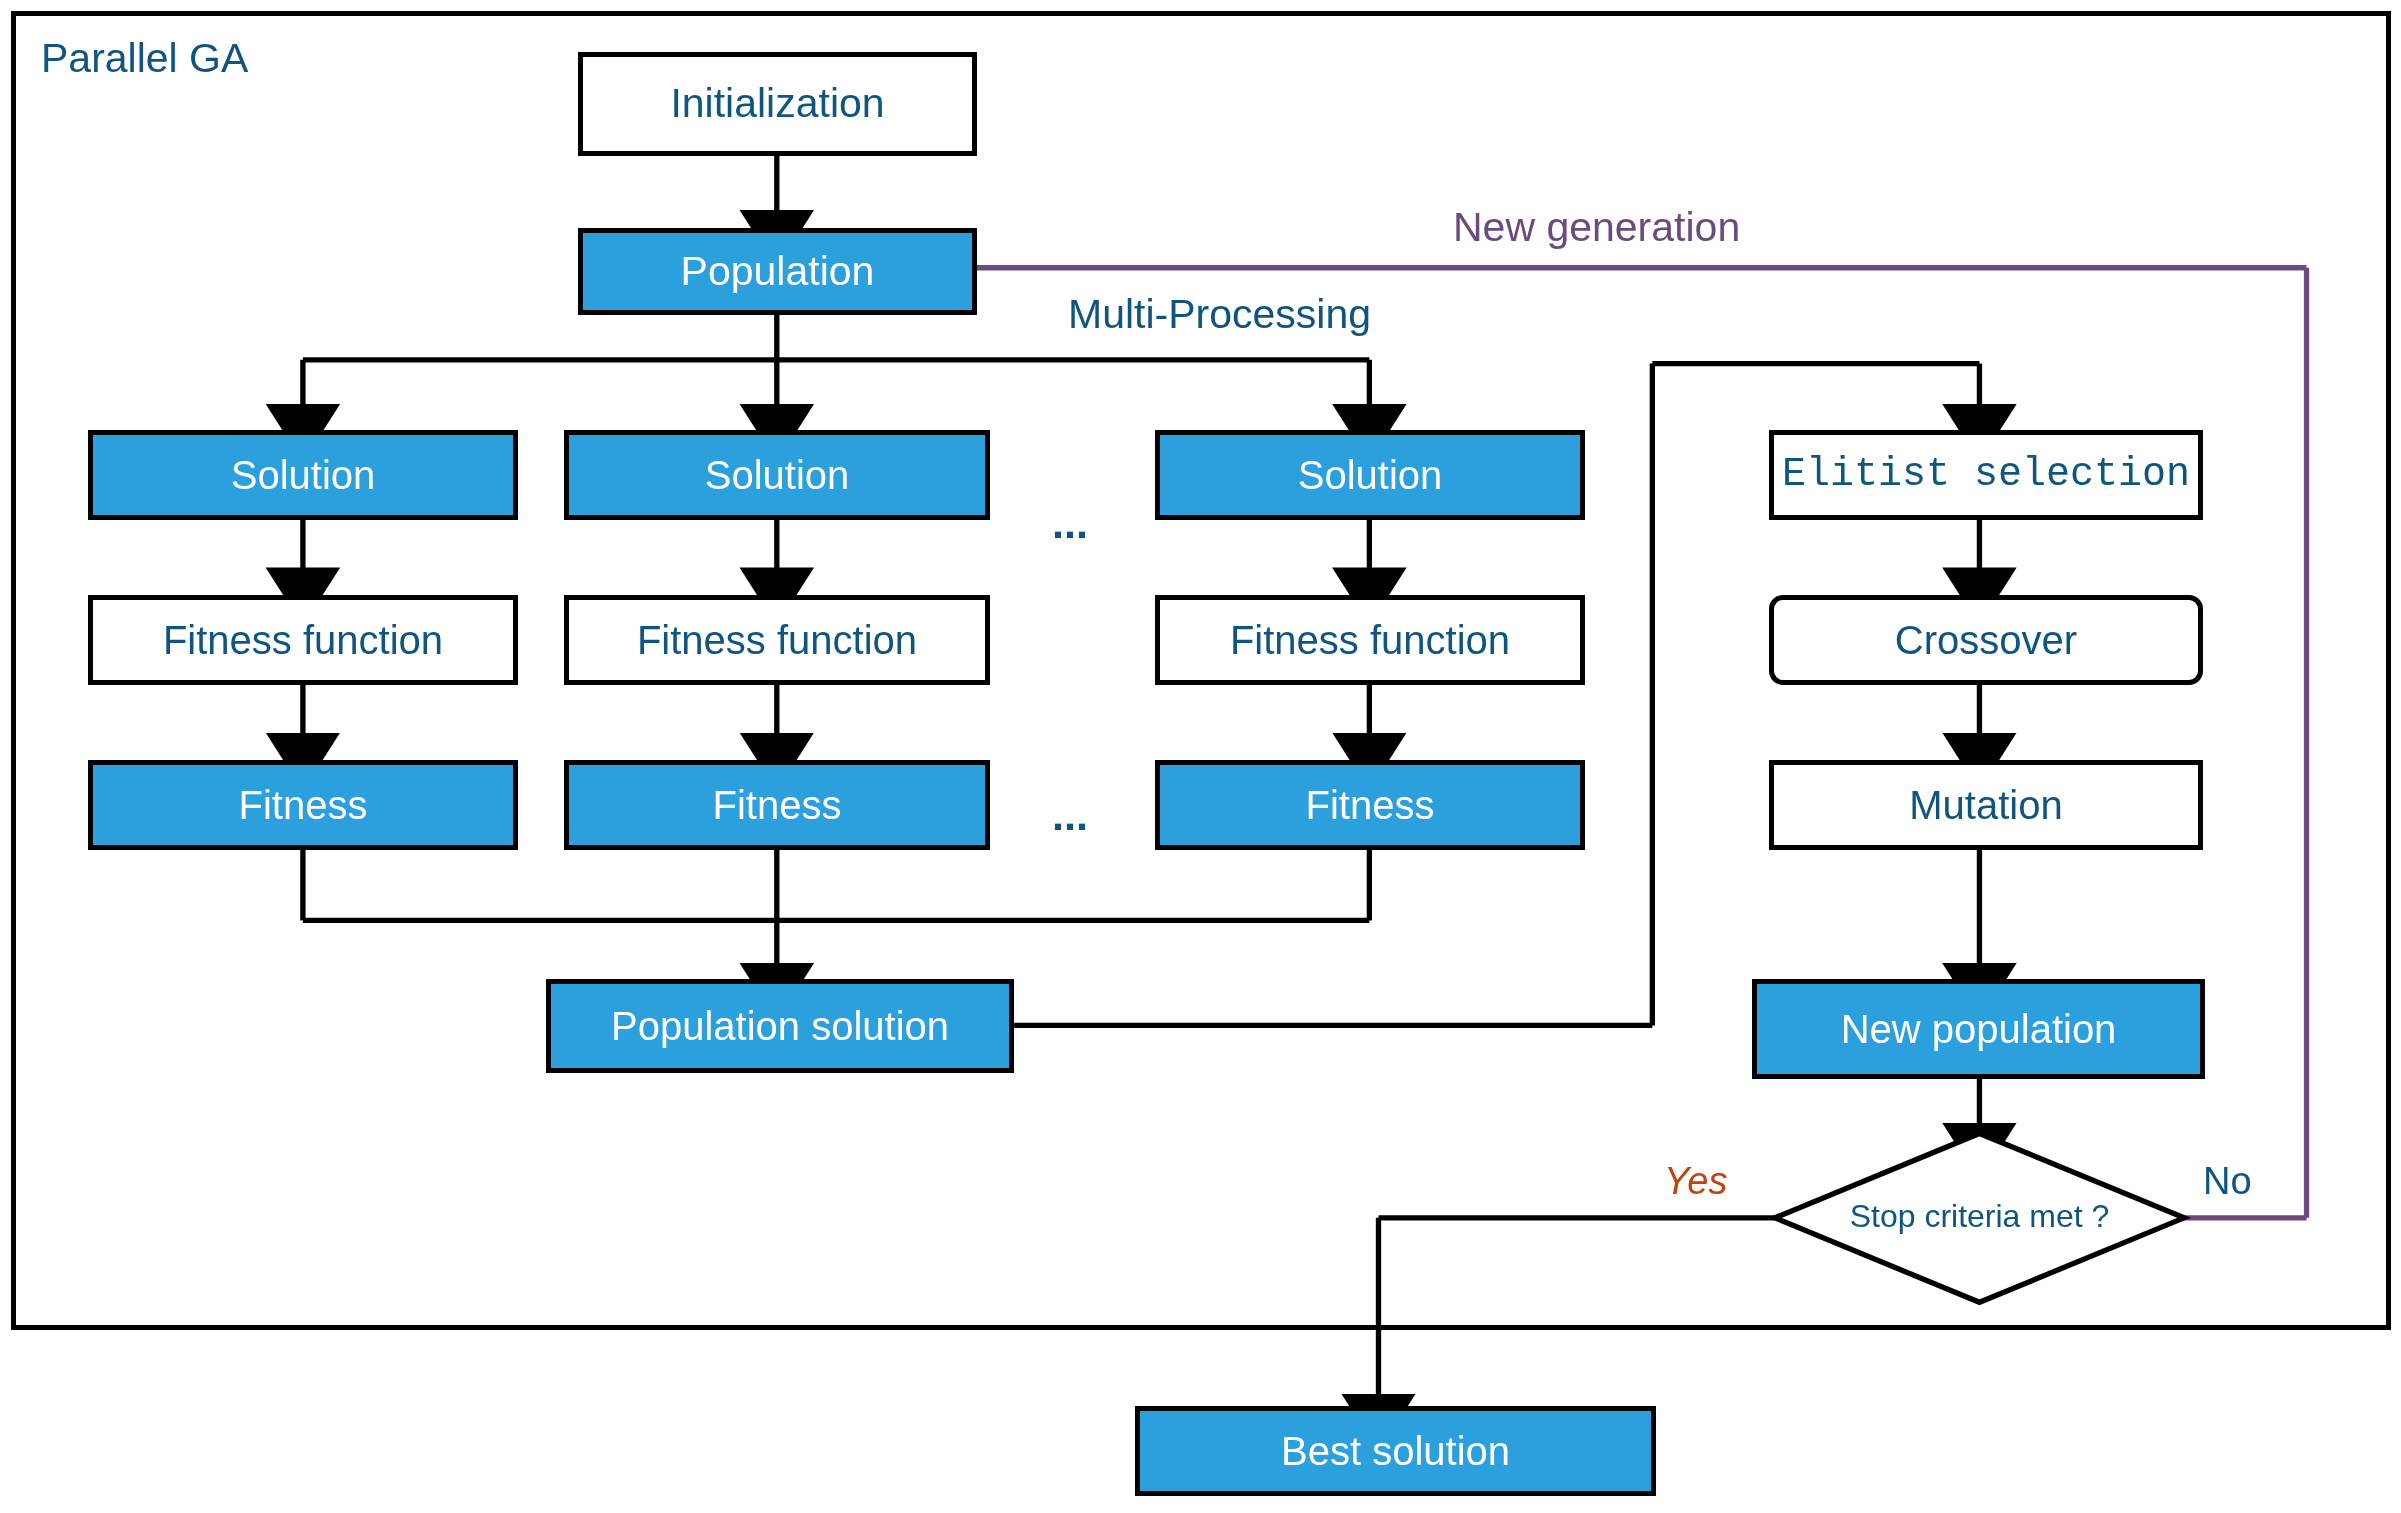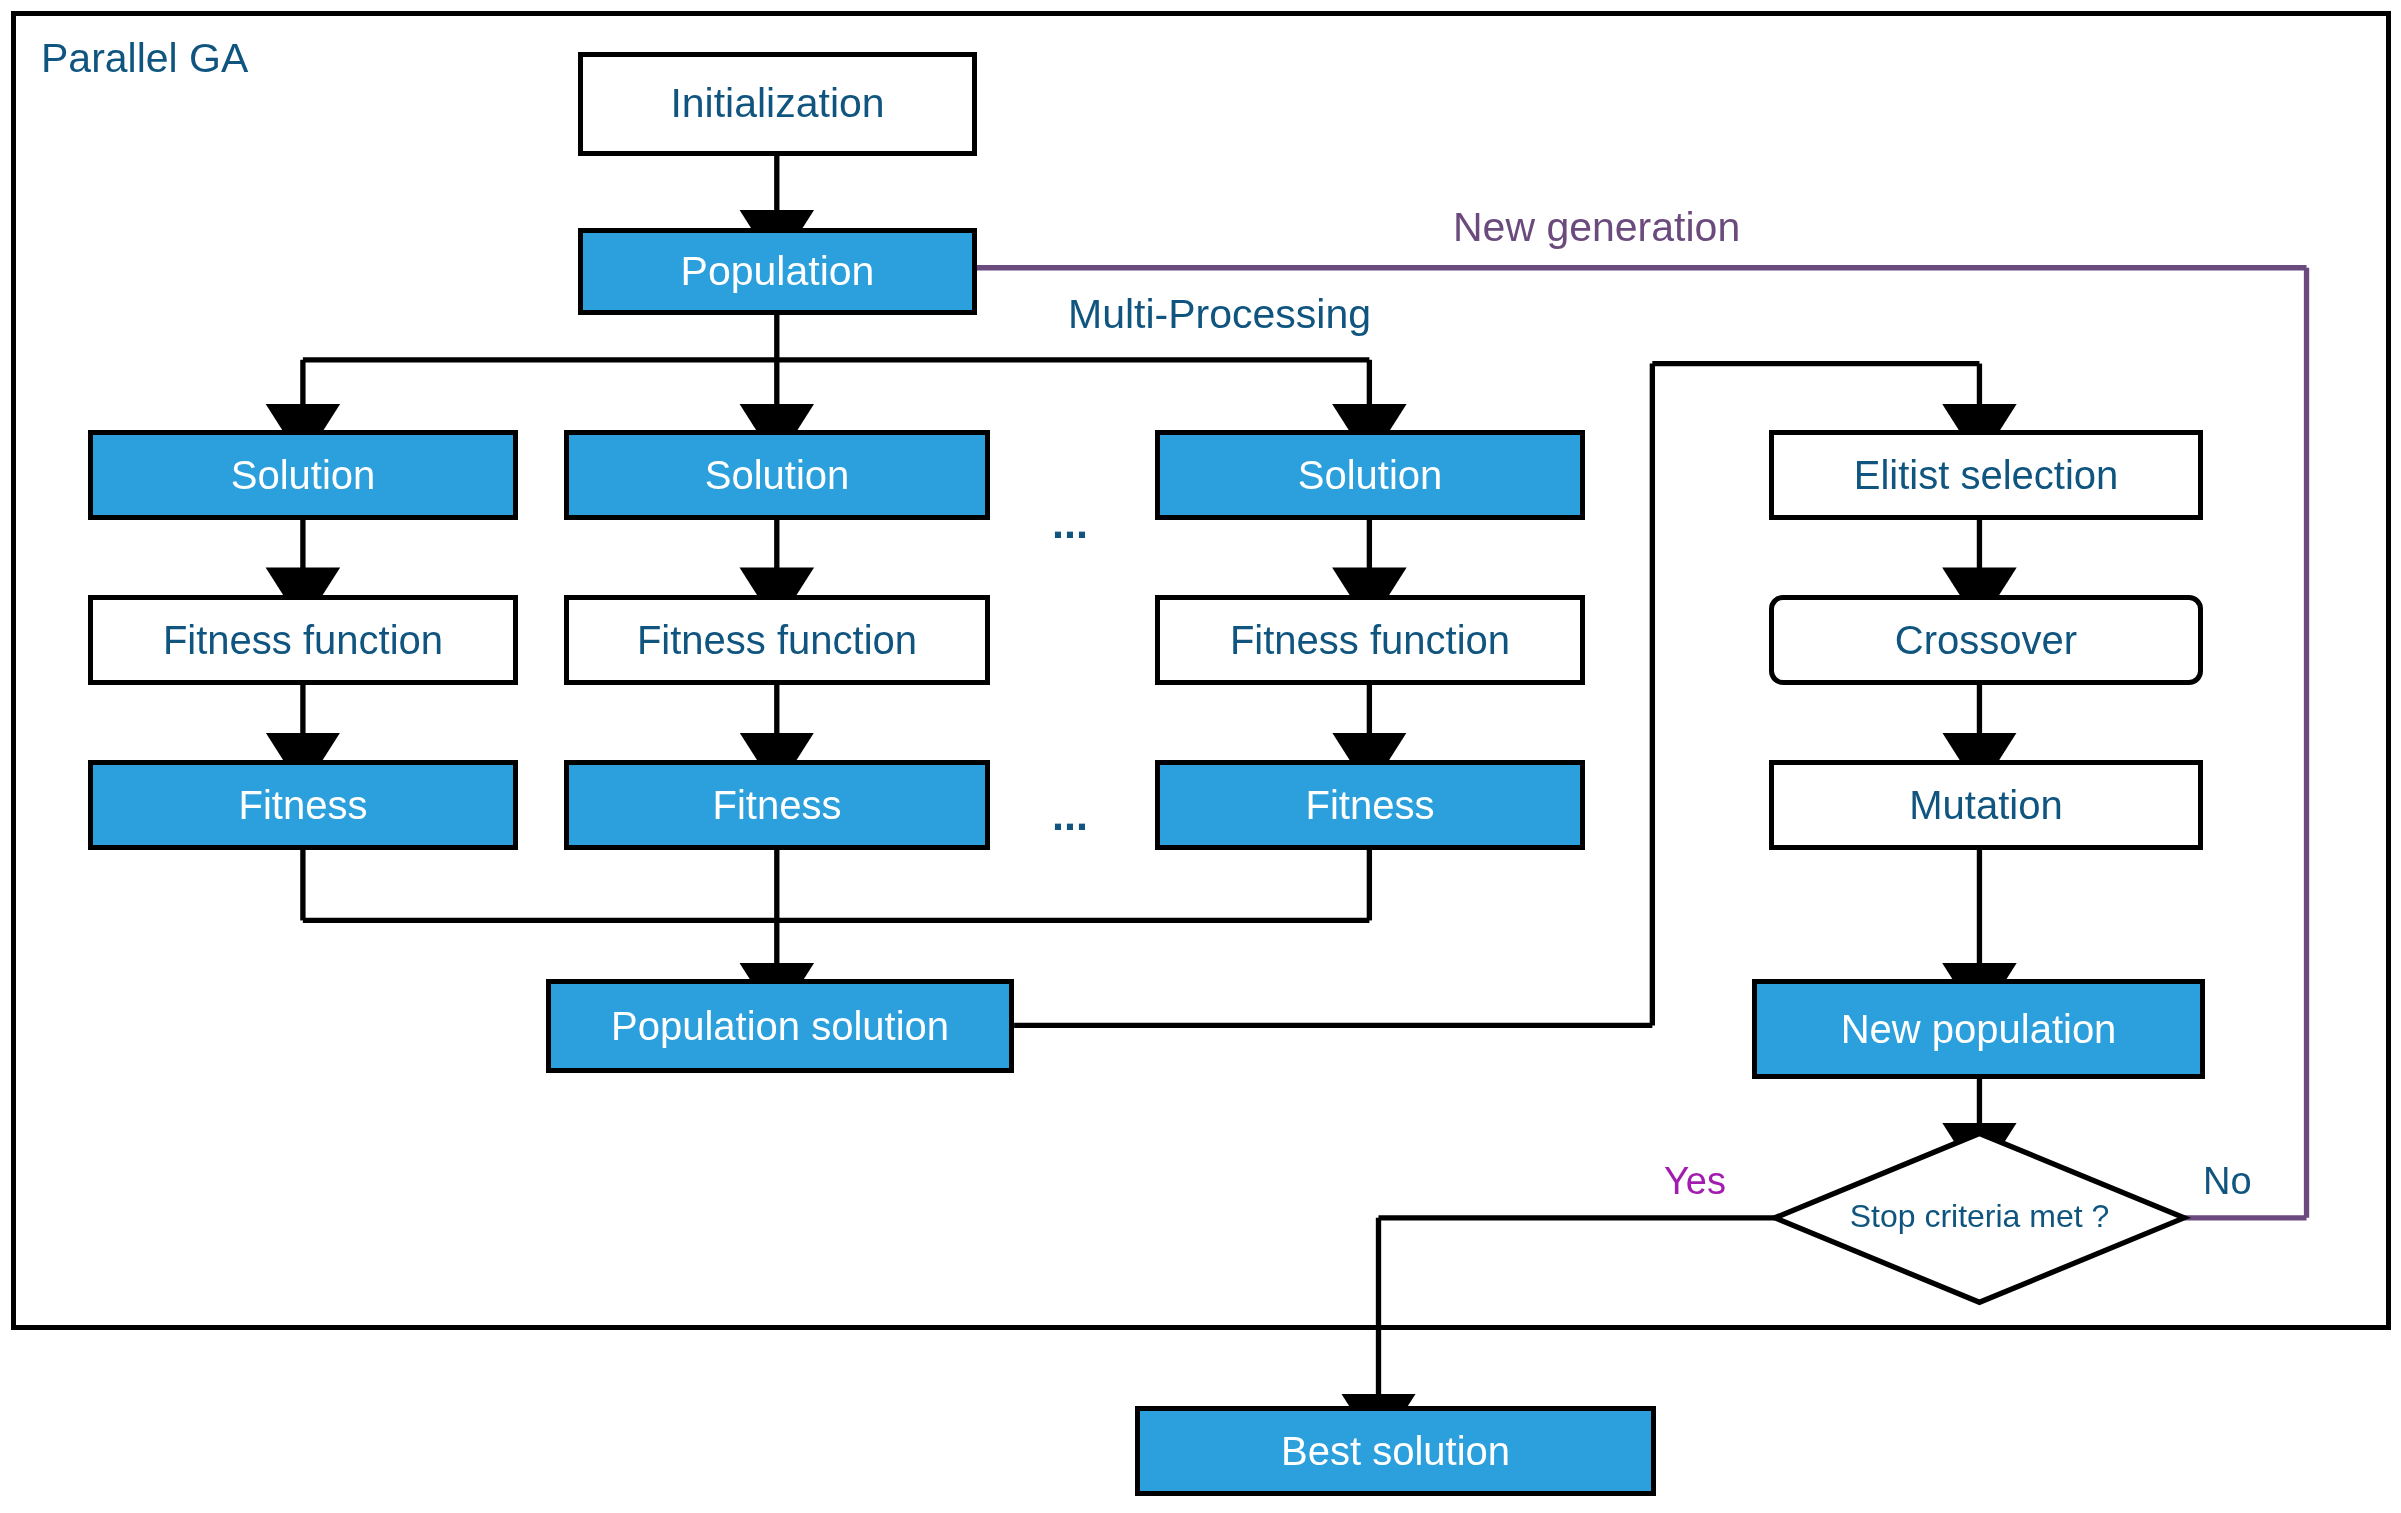--- a/index.html
+++ b/index.html
@@ -182,21 +182,21 @@
   </div>
   <div class="node blue" style="left:1155px; top:760px; width:430px; height:90px; font-size:40px;">
     <span class="node-label">Fitness</span>
   </div>
   <div class="dots" style="left:1052px; top:794px; font-size:43px;">...</div>
 
   <div class="node blue" style="left:546px; top:979px; width:468px; height:94px; font-size:40px;">
     <span class="node-label">Population solution</span>
   </div>
 
-  <div class="node white" style="left:1769px; top:430px; width:434px; height:90px; font-size:40px;">
+  <div class="node white" style="left:1769px; top:430px; width:434px; height:90px; font-size:40px;font-family:Liberation Mono, monospace;">
     <span class="node-label">Elitist selection</span>
   </div>
   <div class="node white" style="left:1769px; top:595px; width:434px; height:90px; font-size:40px;border-radius:14px;">
     <span class="node-label">Crossover</span>
   </div>
   <div class="node white" style="left:1769px; top:760px; width:434px; height:90px; font-size:40px;">
     <span class="node-label">Mutation</span>
   </div>
   <div class="node blue" style="left:1752px; top:979px; width:453px; height:100px; font-size:40px;">
     <span class="node-label">New population</span>
@@ -209,18 +209,18 @@
   <div class="node blue" style="left:1135px; top:1406px; width:521px; height:90px; font-size:40px;">
     <span class="node-label">Best solution</span>
   </div>
 
   <div class="free-label" style="left:41px; top:38px; font-size:41px; color:#10557f;">Parallel GA</div>
 
   <div class="free-label" style="left:1453px; top:207px; font-size:41px; color:#6b4a7d;">New generation</div>
 
   <div class="free-label" style="left:1068px; top:294px; font-size:41px; color:#10557f;">Multi-Processing</div>
 
-  <div class="free-label" style="left:1664px; top:1162px; font-size:38px; color:#a21caf;">Yes</div>
+  <div class="free-label" style="left:1664px; top:1162px; font-size:38px; color:#c2410c;font-style:italic;">Yes</div>
 
   <div class="free-label" style="left:2203px; top:1162px; font-size:38px; color:#10557f;">No</div>
 
 </div>
 
 
 </body></html>

